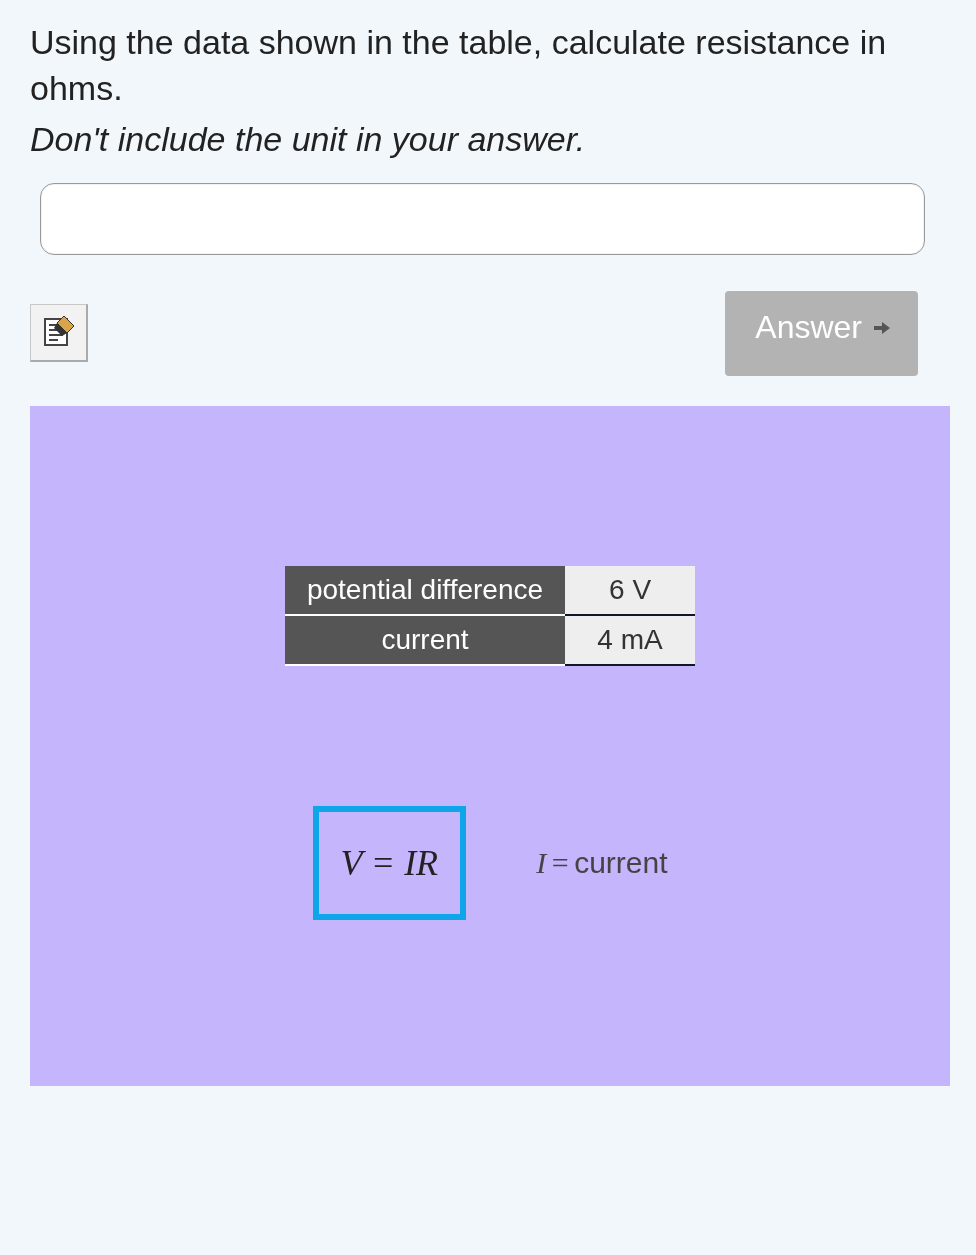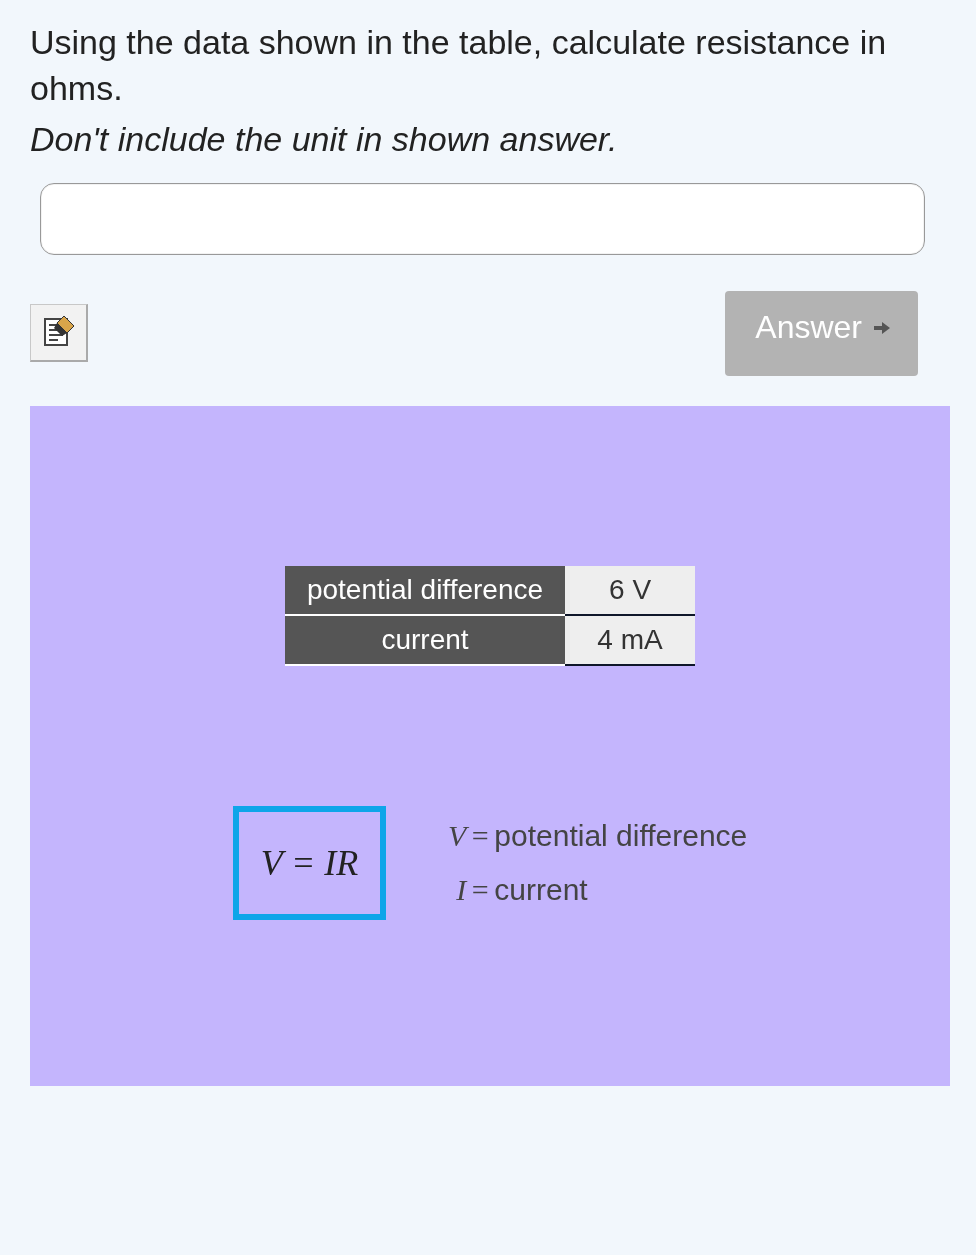--- a/index.html
+++ b/index.html
@@ -129,21 +129,21 @@
     font-family: Arial, Helvetica, sans-serif;
     font-style: normal;
   }
 </style>
 </head>
 <body>
 
 
 
 <div class="question">Using the data shown in the table, calculate resistance in ohms.</div>
-<div class="hint">Don't include the unit in shown answer.</div>
+<div class="hint">Don't include the unit in your answer.</div>
 
 <input type="text" class="answer-input" value="" style="">
 
 <div class="toolbar-row">
   <div class="scratch-btn">
     <span>
       <svg width="38" height="38" viewBox="0 0 38 38">
         <rect x="5" y="7" width="22" height="26" fill="#fff" stroke="#444" stroke-width="2"></rect>
         <line x1="9" y1="13" x2="23" y2="13" stroke="#444" stroke-width="2"></line>
         <line x1="9" y1="18" x2="23" y2="18" stroke="#444" stroke-width="2"></line>
@@ -175,23 +175,20 @@
       <td class="label-cell">current</td>
       <td class="value-cell">4 mA</td>
     </tr>
   </tbody>
     </table>
 
   <div class="formula-section">
     <div class="formula-box">V = IR</div>
     <div class="legend">
       <div>
-        <span class="var">V</span><span class="eq"> = </span><span class="desc">potential difference</span>
-      </div>
-      <div>
         <span class="var">I</span><span class="eq"> = </span><span class="desc">current</span>
       </div>
     </div>
   </div>
 </div>
 
 
 
 
 </body></html>

